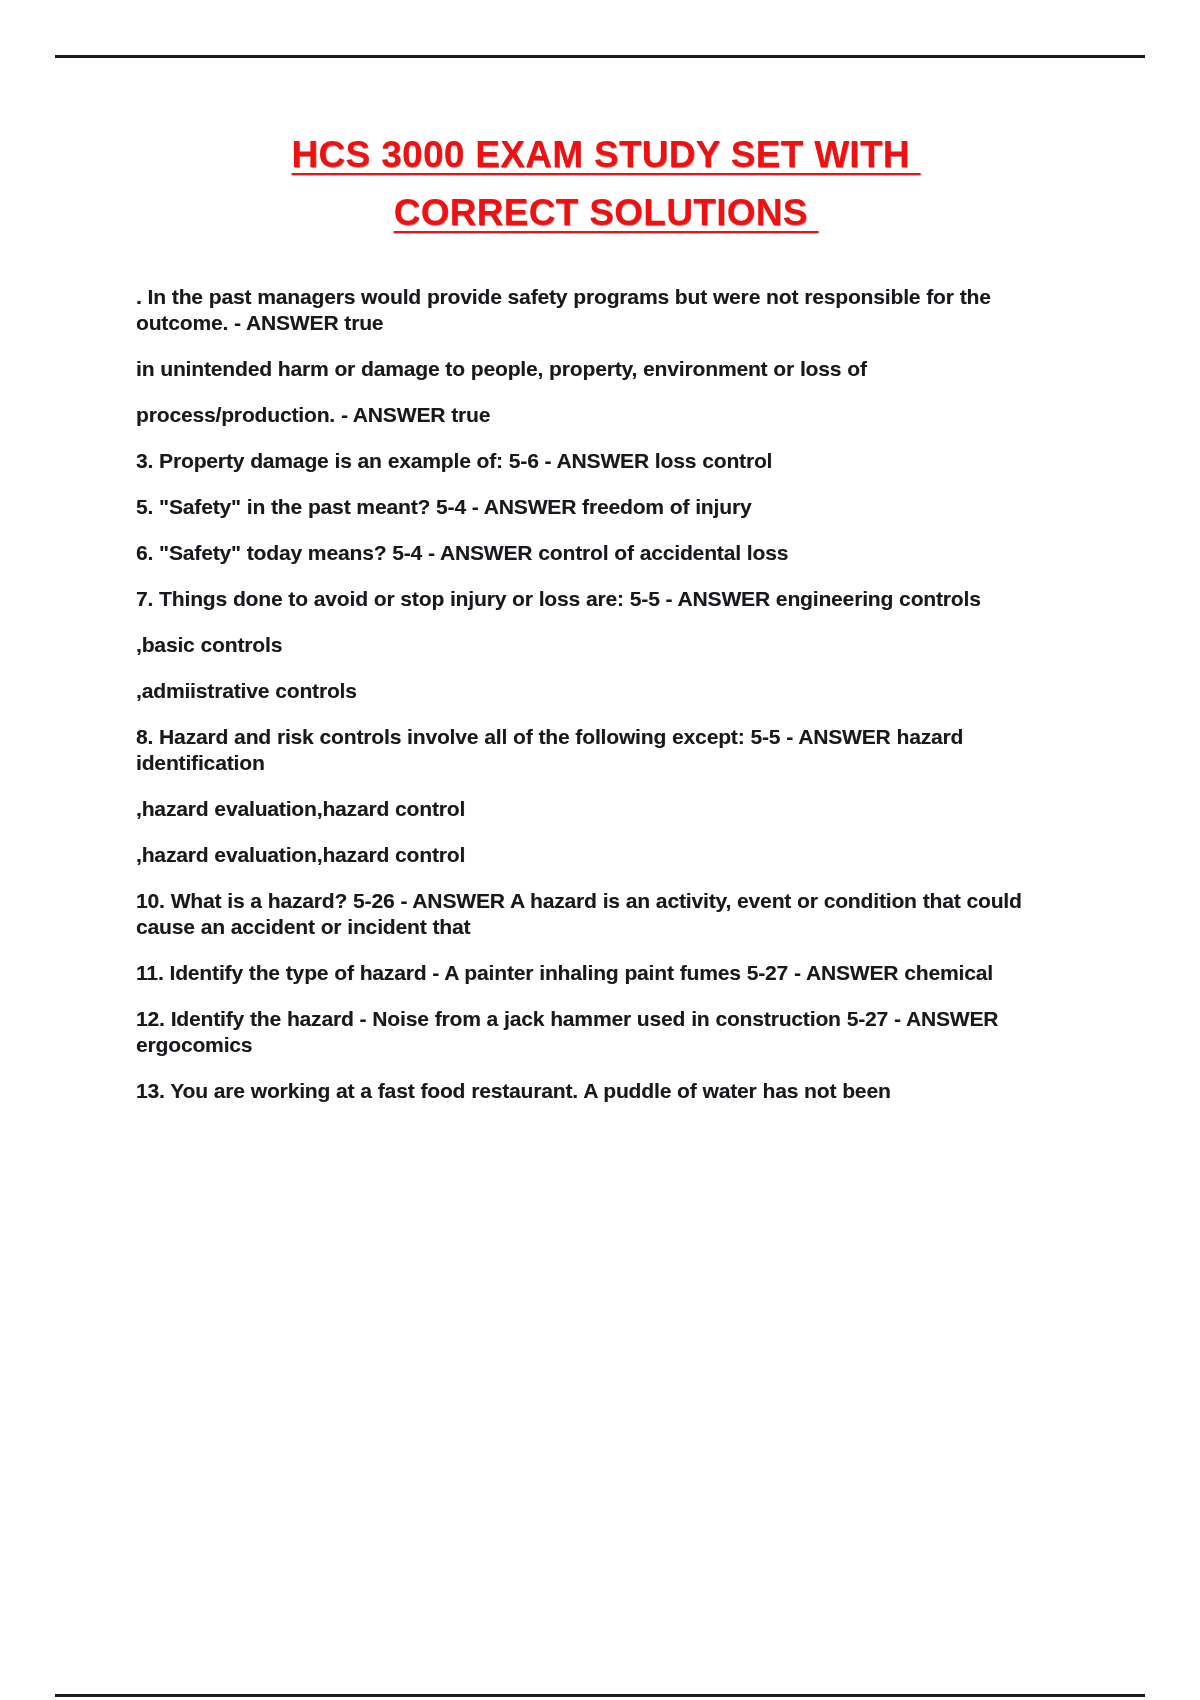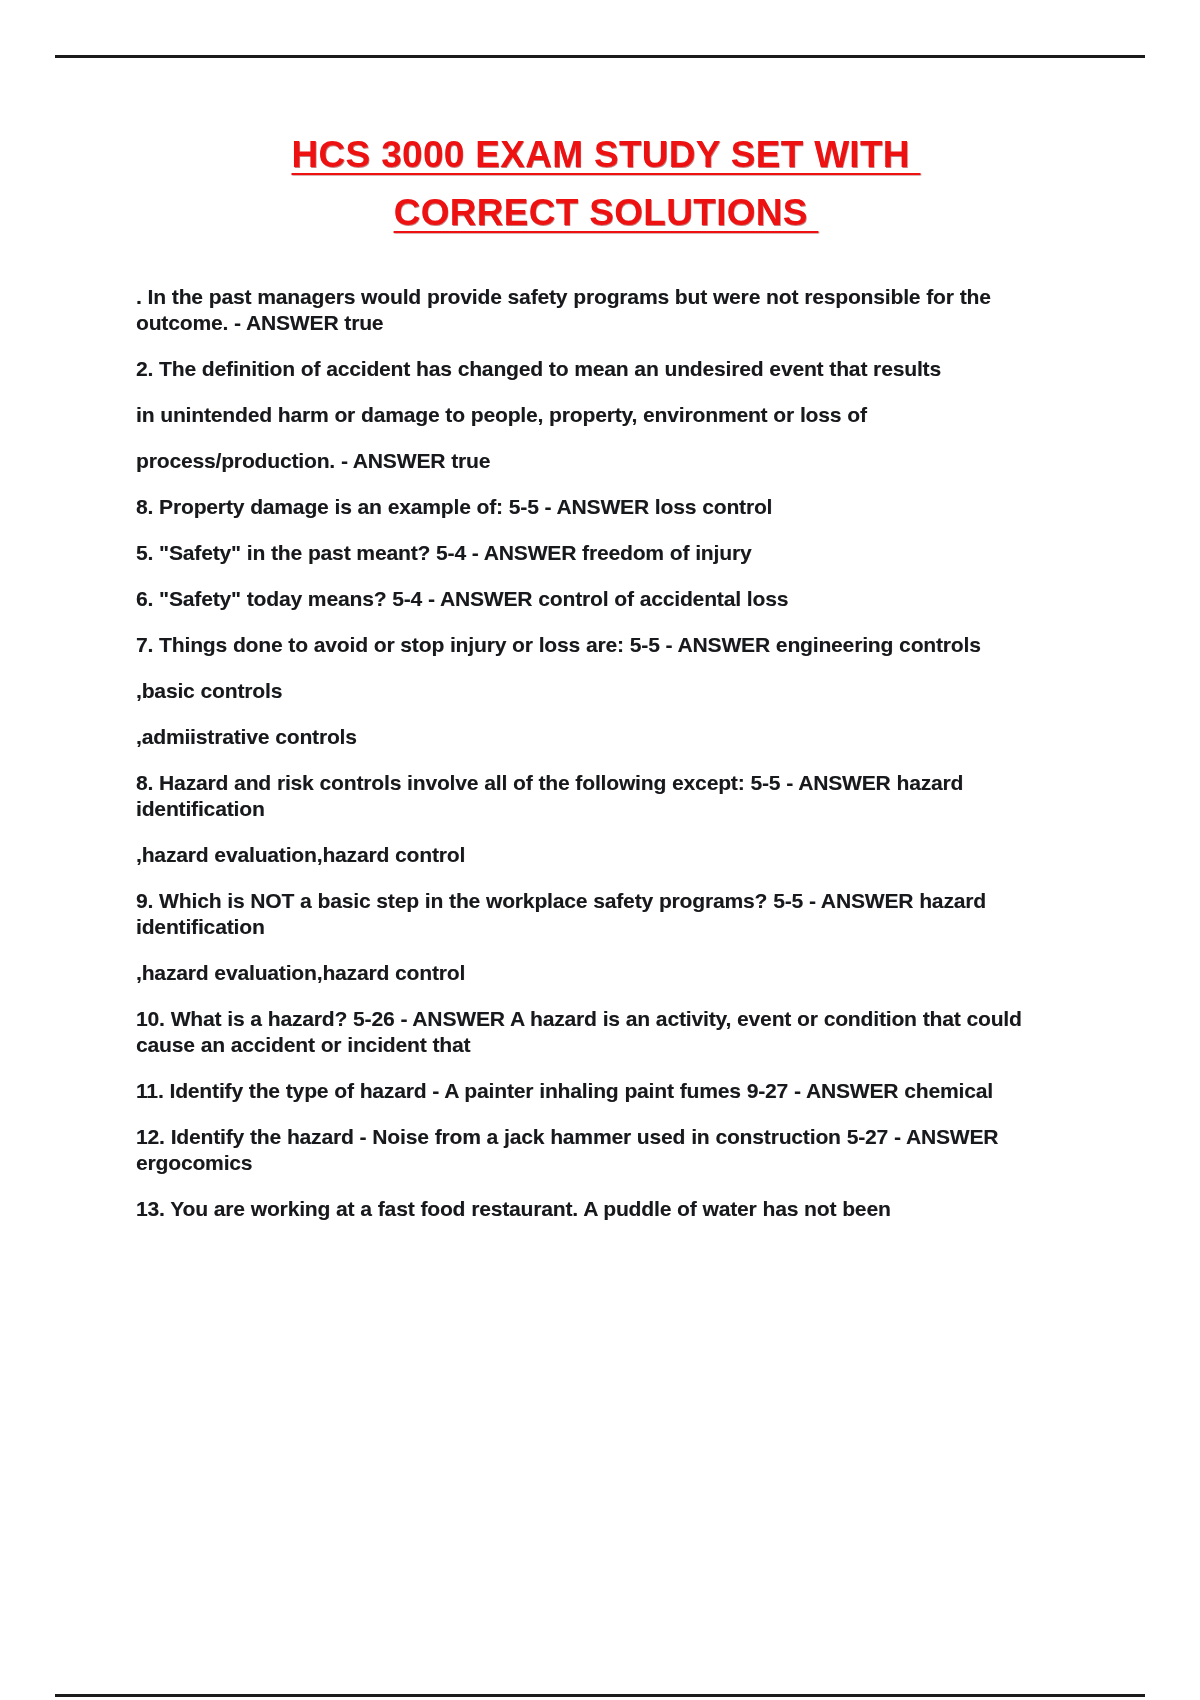--- a/index.html
+++ b/index.html
@@ -93,35 +93,33 @@
 
   <div class="content">
 
     <div class="title-block">
       <div><span class="title-line">HCS 3000 EXAM STUDY SET WITH </span></div>
       <div><span class="title-line">CORRECT SOLUTIONS </span></div>
     </div>
 
     <div class="body-block">
       <p class="para">. In the past managers would provide safety programs but were not responsible for the outcome. - ANSWER true</p>
-      <p class="para">2. The definition of accident has changed to mean an undesired event that results</p>
       <p class="para">in unintended harm or damage to people, property, environment or loss of</p>
       <p class="para">process/production. - ANSWER true</p>
-      <p class="para">8. Property damage is an example of: 5-5 - ANSWER loss control</p>
+      <p class="para">3. Property damage is an example of: 5-6 - ANSWER loss control</p>
       <p class="para">5. "Safety" in the past meant? 5-4 - ANSWER freedom of injury</p>
       <p class="para">6. "Safety" today means? 5-4 - ANSWER control of accidental loss</p>
       <p class="para">7. Things done to avoid or stop injury or loss are: 5-5 - ANSWER engineering controls</p>
       <p class="para">,basic controls</p>
       <p class="para">,admiistrative controls</p>
       <p class="para">8. Hazard and risk controls involve all of the following except: 5-5 - ANSWER hazard identification</p>
       <p class="para">,hazard evaluation,hazard control</p>
-      <p class="para">9. Which is NOT a basic step in the workplace safety programs? 5-5 - ANSWER hazard identification</p>
       <p class="para">,hazard evaluation,hazard control</p>
       <p class="para">10. What is a hazard? 5-26 - ANSWER A hazard is an activity, event or condition that could cause an accident or incident that</p>
-      <p class="para">11. Identify the type of hazard - A painter inhaling paint fumes 9-27 - ANSWER chemical</p>
+      <p class="para">11. Identify the type of hazard - A painter inhaling paint fumes 5-27 - ANSWER chemical</p>
       <p class="para">12. Identify the hazard - Noise from a jack hammer used in construction 5-27 - ANSWER ergocomics</p>
       <p class="para">13. You are working at a fast food restaurant. A puddle of water has not been</p>
     </div>
 
   </div>
 
   <div class="rule rule-bottom"></div>
 
 </div>
 

